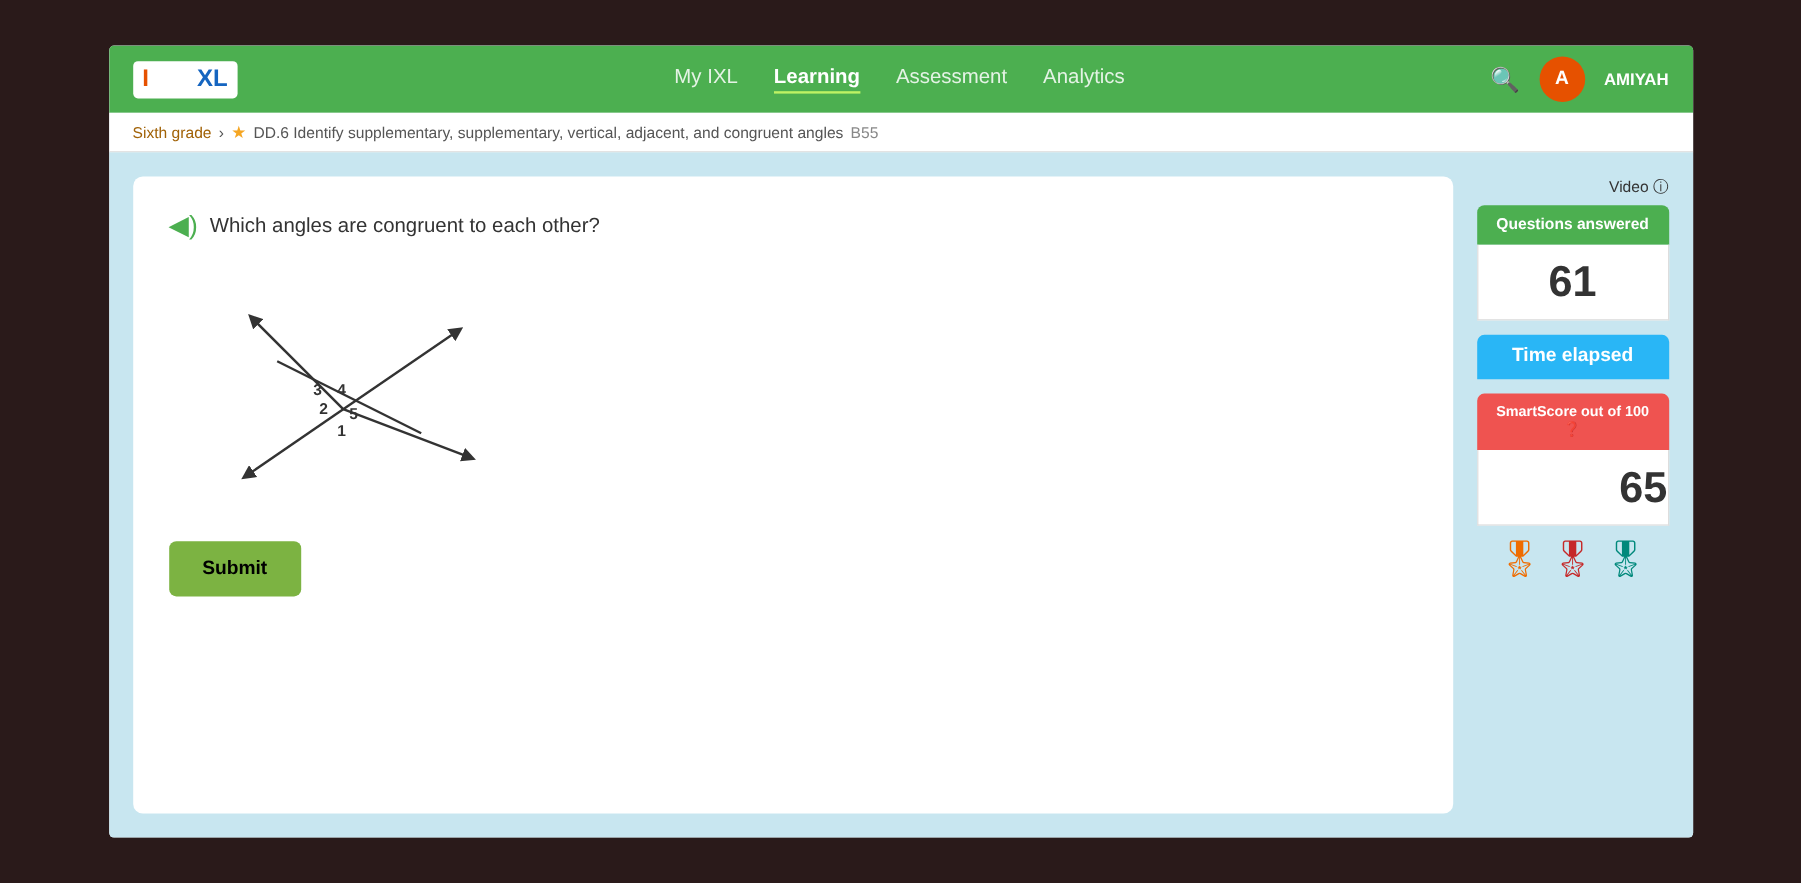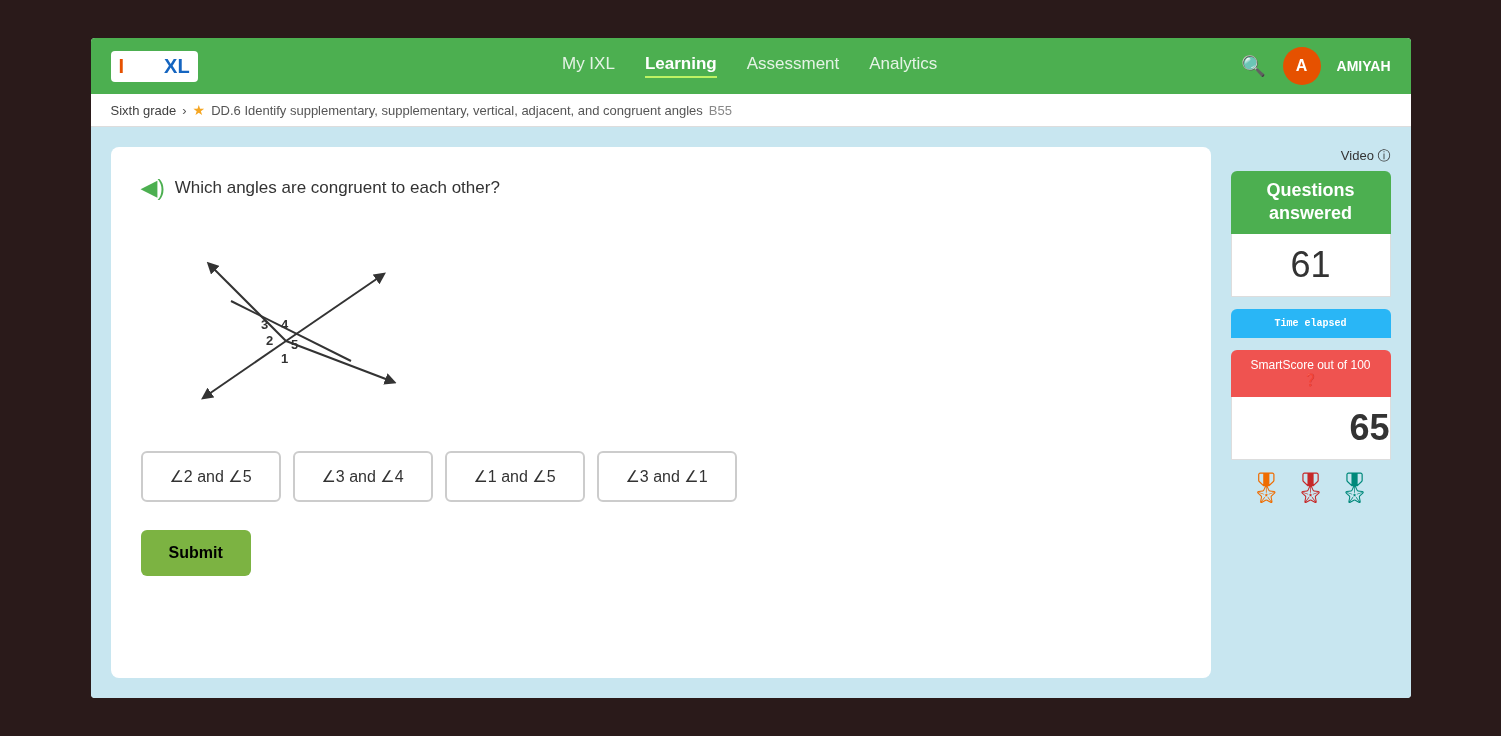--- a/index.html
+++ b/index.html
@@ -95,21 +95,21 @@
       background: white;
       padding: 8px 20px;
       font-size: 13px;
       color: #555;
       display: flex;
       align-items: center;
       gap: 6px;
       flex-shrink: 0;
       border-bottom: 1px solid #ddd;
     }
-    .breadcrumb a { color: #404040; text-decoration: none; }
+    .breadcrumb a { color: #a16207; text-decoration: none; }
     .breadcrumb .star { color: #f5a623; font-size: 14px; }
     .breadcrumb .b55 { color: #888; }
     
     .main-content {
       display: flex;
       flex: 1;
       padding: 20px;
       gap: 20px;
       background: #c8e6f0;
     }
@@ -188,45 +188,44 @@
       margin-bottom: 6px;
       cursor: pointer;
     }
     .video-link span { color: #333; }
     .questions-answered-badge {
       background: #4caf50;
       color: white;
       border-radius: 6px 6px 0 0;
       padding: 8px 12px;
       text-align: center;
-      font-size: 18px;
+      font-size: 13px;
       font-weight: bold;
       line-height: 1.3;
     }
     .questions-count {
       background: white;
       border: 1px solid #ddd;
       border-top: none;
       text-align: center;
       font-size: 36px;
-      font-weight: normal;
+      font-weight: bold;
       color: #333;
       padding: 10px 0;
     }
     .time-elapsed-badge {
       background: #29b6f6;
       color: white;
       border-radius: 6px 6px 0 0;
       padding: 8px 12px;
       text-align: center;
-      font-size: 10px;
+      font-size: 16px;
       font-weight: bold;
       line-height: 1.3;
       margin-top: 12px;
-      font-family: Liberation Mono, monospace;
     }
     .time-display {
       background: white;
       border: 1px solid #ddd;
       border-top: none;
       text-align: center;
       padding: 8px 0;
     }
     .time-numbers {
       font-size: 22px;
@@ -240,21 +239,21 @@
       letter-spacing: 4px;
       margin-top: 2px;
     }
     .smartscore-badge {
       background: #ef5350;
       color: white;
       border-radius: 6px 6px 0 0;
       padding: 8px 12px;
       text-align: center;
       font-size: 12px;
-      font-weight: normal;
+      font-weight: bold;
       line-height: 1.3;
       margin-top: 12px;
     }
     .smartscore-value {
       background: white;
       border: 1px solid #ddd;
       border-top: none;
       text-align: right;
       font-size: 36px;
       font-weight: bold;
@@ -335,26 +334,20 @@
 
           <text x="110" y="108" font-size="13" fill="#333" font-weight="bold">3</text>
           <text x="130" y="108" font-size="13" fill="#333" font-weight="bold">4</text>
           <text x="115" y="124" font-size="13" fill="#333" font-weight="bold">2</text>
           <text x="140" y="128" font-size="13" fill="#333" font-weight="bold">5</text>
           <text x="130" y="142" font-size="13" fill="#333" font-weight="bold">1</text>
         </svg>
       </div>
 
       
-      <div class="answer-choices">
-        <button class="answer-btn">∠2 and ∠5</button>
-        <button class="answer-btn">∠3 and ∠4</button>
-        <button class="answer-btn">∠1 and ∠5</button>
-        <button class="answer-btn">∠3 and ∠1</button>
-      </div>
 
       <button class="submit-btn">Submit</button>
     </div>
 
     <div class="right-sidebar">
       <div class="video-link">
         <span>Video</span>
         <span> ⓘ</span>
       </div>
       <div class="questions-answered-badge">Questions

